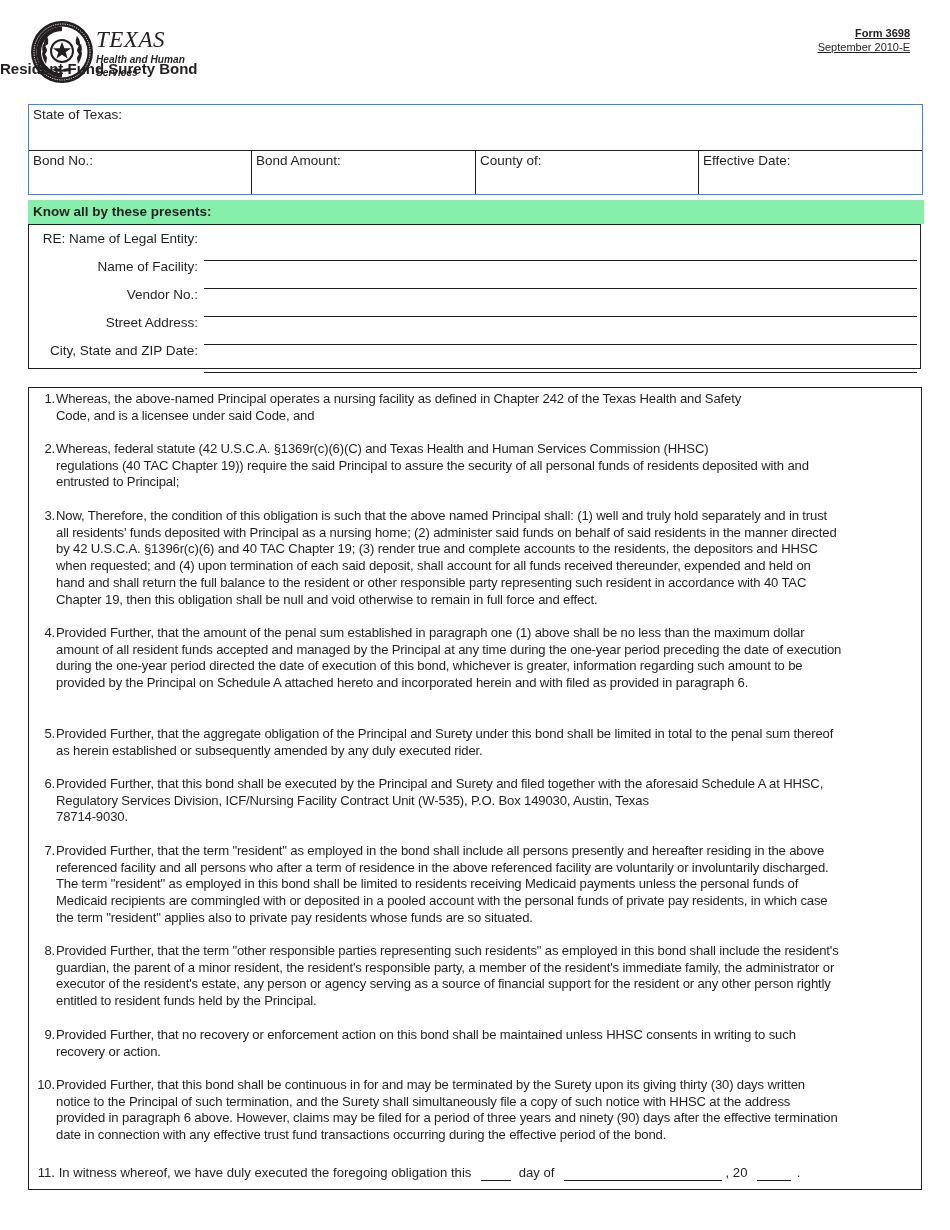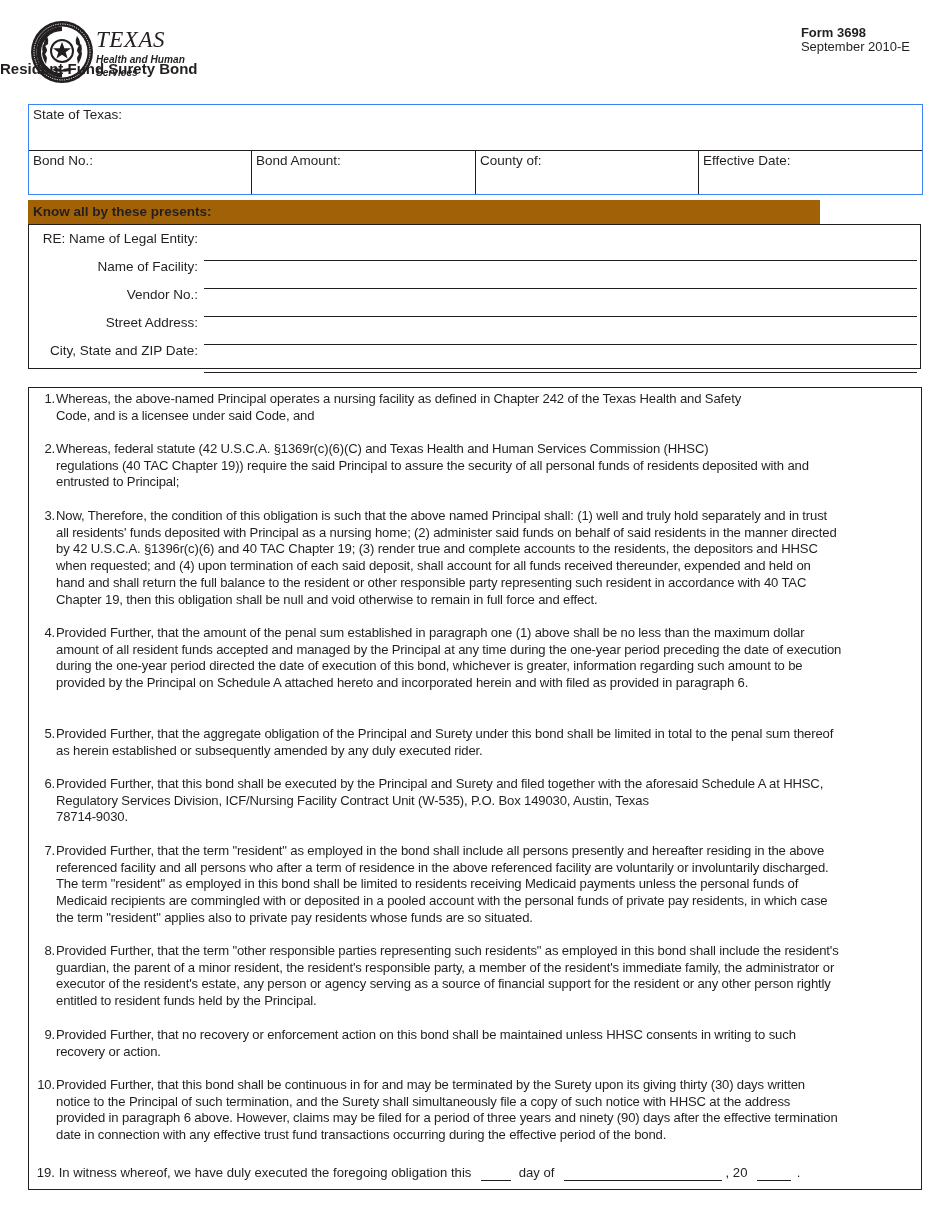--- a/index.html
+++ b/index.html
@@ -5,34 +5,34 @@
   html, body { margin:0; padding:0; background:#ffffff; }
   body { width:950px; height:1230px; position:relative; font-family:"Liberation Sans", sans-serif; color:#231f20; overflow:hidden; }
   .abs { position:absolute; }
 
   
   .logo { left:30px; top:20px; width:170px; height:66px;font-style:italic; }
   .seal { position:absolute; left:0; top:0; width:64px; height:64px; }
   .logo-text { position:absolute; left:66px; top:8px; line-height:1; }
   .logo-texas { font-family:"Liberation Serif", serif; font-size:23px; letter-spacing:0.5px; display:block; }
   .logo-sub { font-size:11.5px; font-weight:bold; display:block; margin-top:2px; line-height:13px; transform:scaleX(0.88); transform-origin:left; }
-  .form-no { right:40px; top:26px; font-size:13px; line-height:14px; }
+  .form-no { right:40px; top:26px; text-align:right; font-size:11px; line-height:14px;text-decoration:underline; }
   .form-no b { font-weight:bold; }
   .title { left:0; width:950px; top:60px; text-align:left; font-size:15px; font-weight:bold; }
 
   
   .box1 { left:28px; top:104px; width:893px; height:89px; border:1px solid #3b82f6; }
   .b1-row1 { position:absolute; left:0; top:0; width:100%; height:45px; border-bottom:1px solid #231f20; }
   .b1-row2 { position:absolute; left:0; top:46px; width:100%; height:43px; display:flex; }
   .b1-cell { flex:0 0 auto; height:43px; border-right:1px solid #231f20; box-sizing:border-box; }
   .b1-cell:last-child { border-right:none; flex:1 1 auto; }
   .lbl { font-size:13.5px; padding:2px 0 0 4px; display:block; }
 
   
-  .graybar { left:28px; top:200px; width:792px; height:24px; background:#a16207;text-align:center; }
+  .graybar { left:28px; top:200px; width:896px; height:24px; background:#86efac;text-align:center; }
   .graybar span { font-size:13.5px; font-weight:bold; position:absolute; left:5px; top:4px; }
 
   
   .box2 { left:28px; top:224px; width:893px; height:145px; border:1px solid #231f20; box-sizing:border-box; }
   .b2-row { position:absolute; left:0; width:100%; height:36px; }
   .b2-label { position:absolute; right:722px; top:6px; font-size:13.5px; white-space:nowrap; }
   .b2-line { position:absolute; left:175px; right:3px; bottom:0; border-bottom:1px solid #231f20; }
 
   
   .box3 { left:28px; top:387px; width:894px; height:803px; border:1px solid #231f20; box-sizing:border-box; }
@@ -198,21 +198,21 @@
 
   <div class="para" style="top:689px">
     <span class="num">10.</span>
     <span class="ptxt">Provided Further, that this bond shall be continuous in for and may be terminated by the Surety upon its giving thirty (30) days written</span>
     <span class="ptxt">notice to the Principal of such termination, and the Surety shall simultaneously file a copy of such notice with HHSC at the address</span>
     <span class="ptxt">provided in paragraph 6 above. However, claims may be filed for a period of three years and ninety (90) days after the effective termination</span>
     <span class="ptxt">date in connection with any effective trust fund transactions occurring during the effective period of the bond.</span>
   </div>
 
   <div class="witness">
-    <span style="display:inline-block;width:26px;text-align:right">19.</span>
+    <span style="display:inline-block;width:26px;text-align:right">11.</span>
     <span>In witness whereof, we have duly executed the foregoing obligation this</span>
     <span class="blank" style="width:30px;margin-left:6px"></span>
     <span style="margin-left:4px">day of</span>
     <span class="blank" style="width:158px;margin-left:6px"></span>
     <span>, 20</span>
     <span class="blank" style="width:34px;margin-left:6px"></span>
     <span style="margin-left:2px">.</span>
   </div>
 
 </div>

